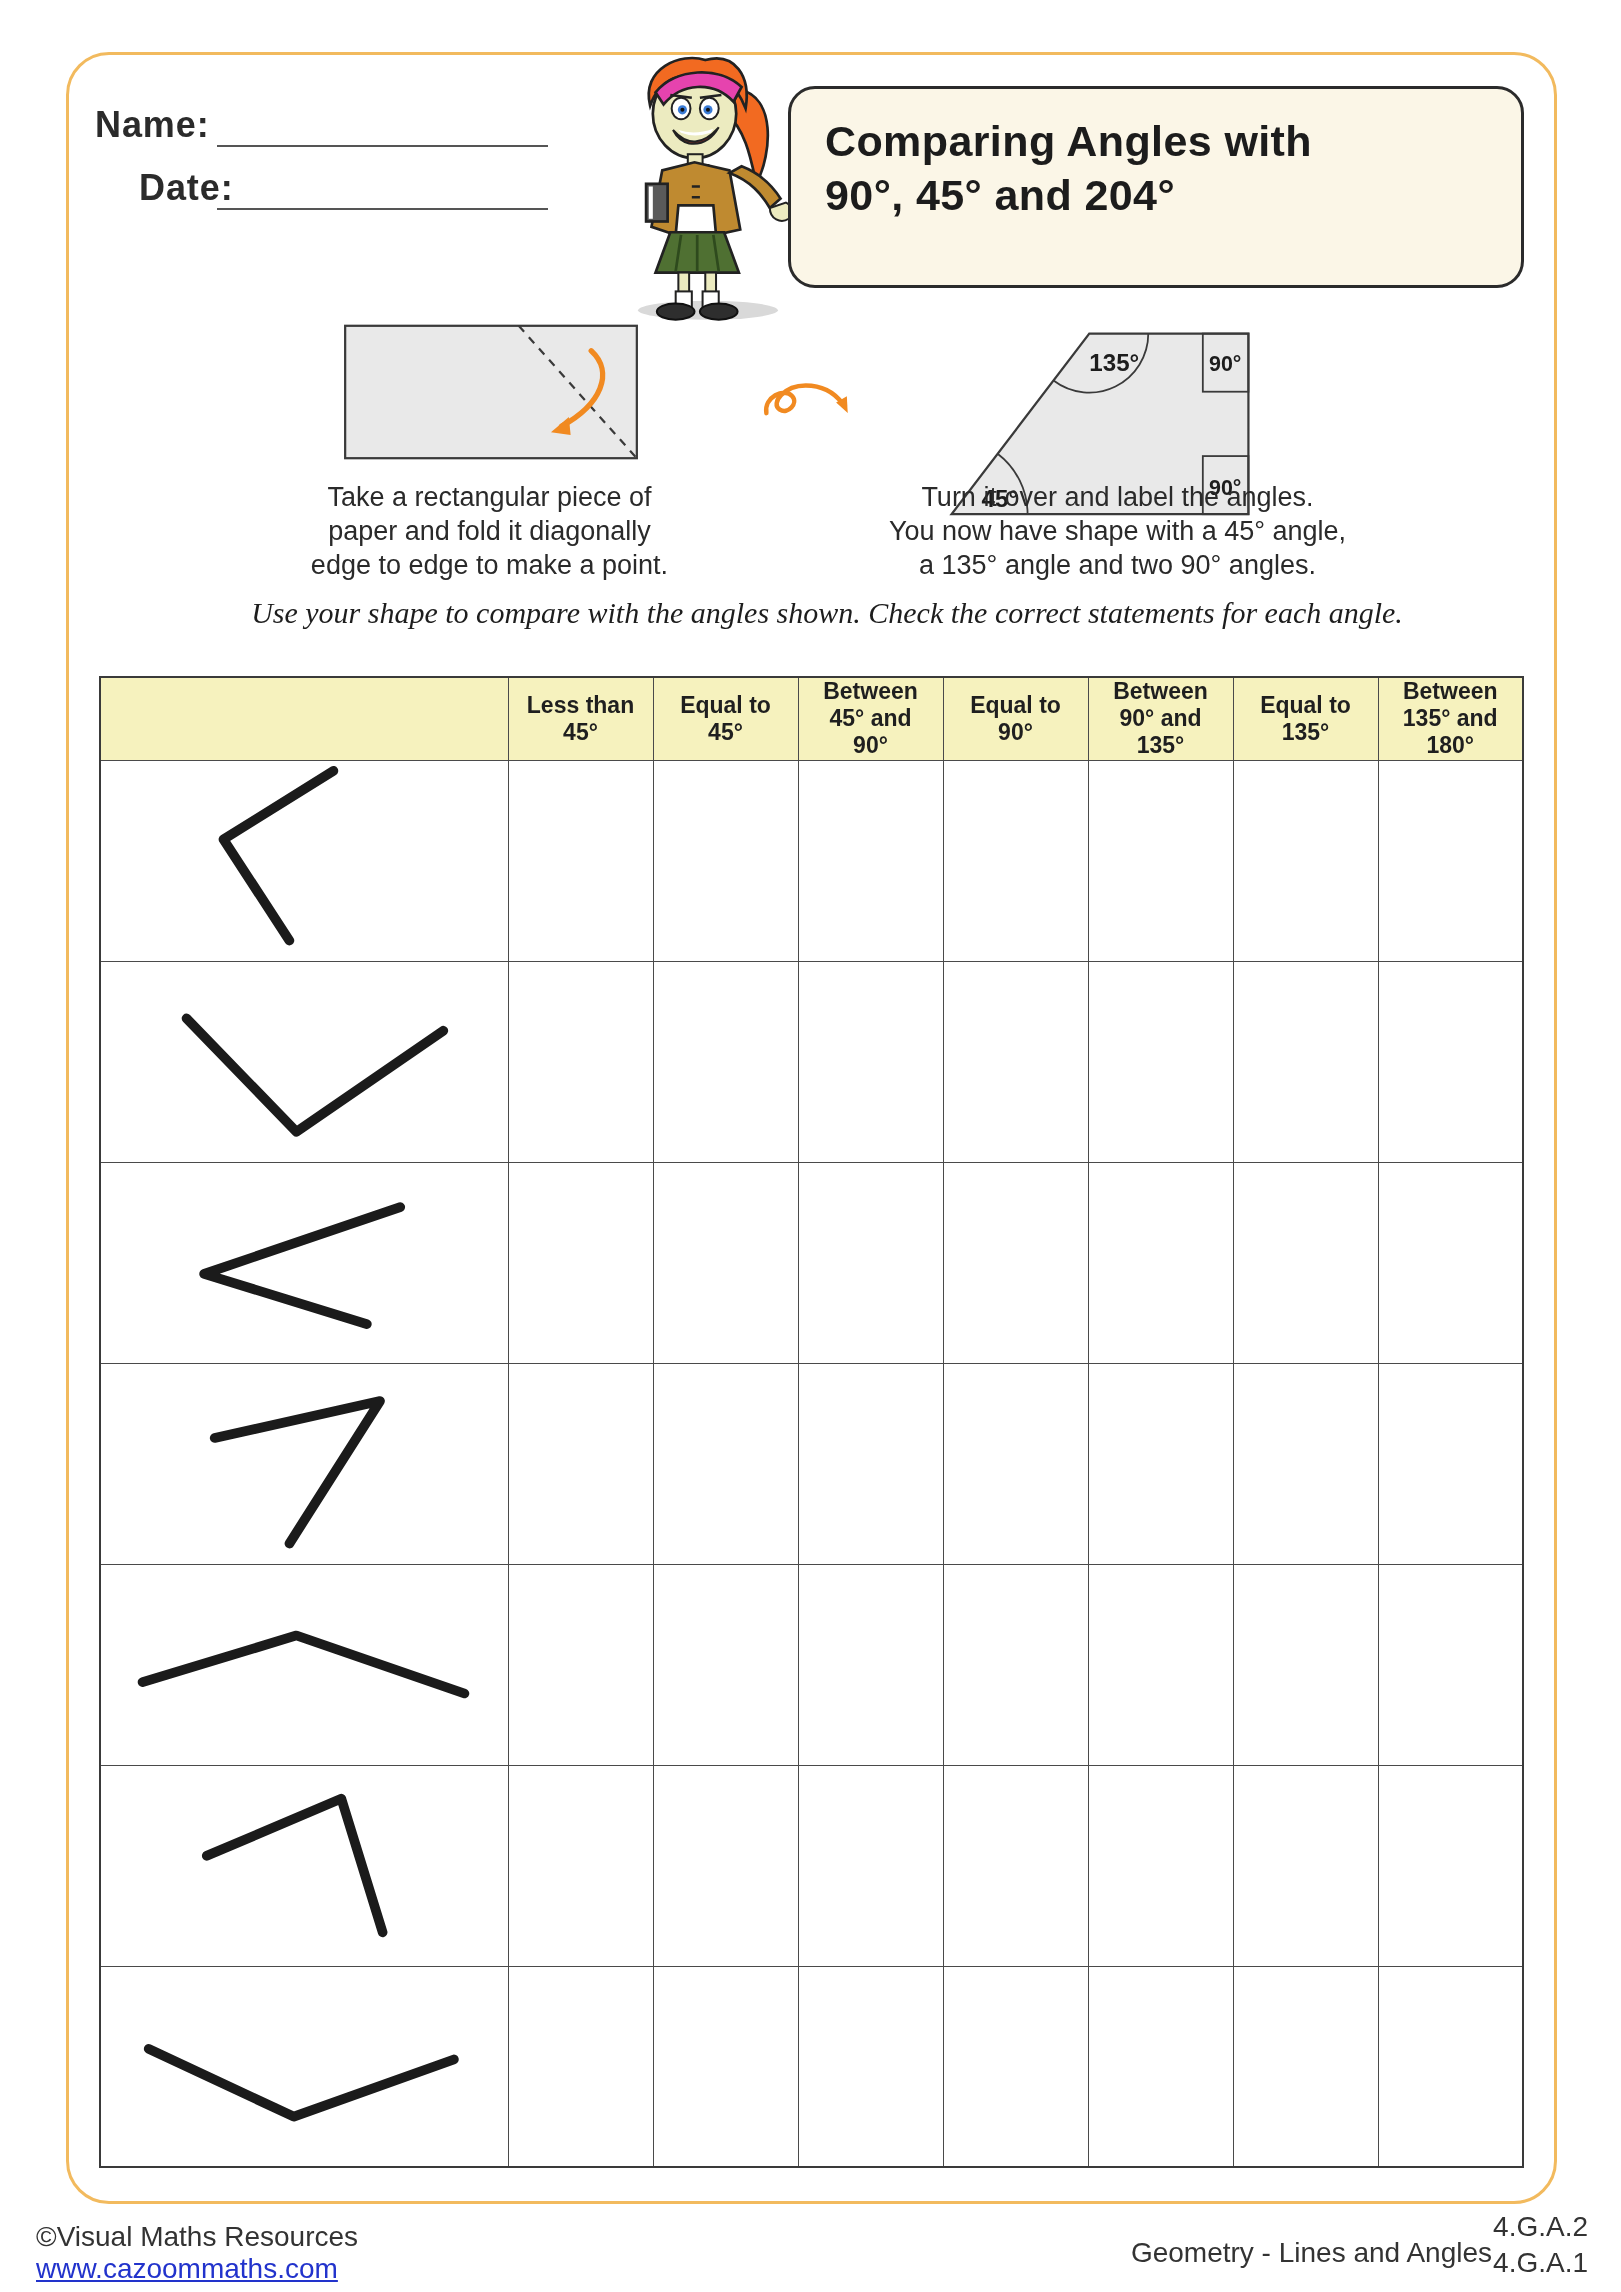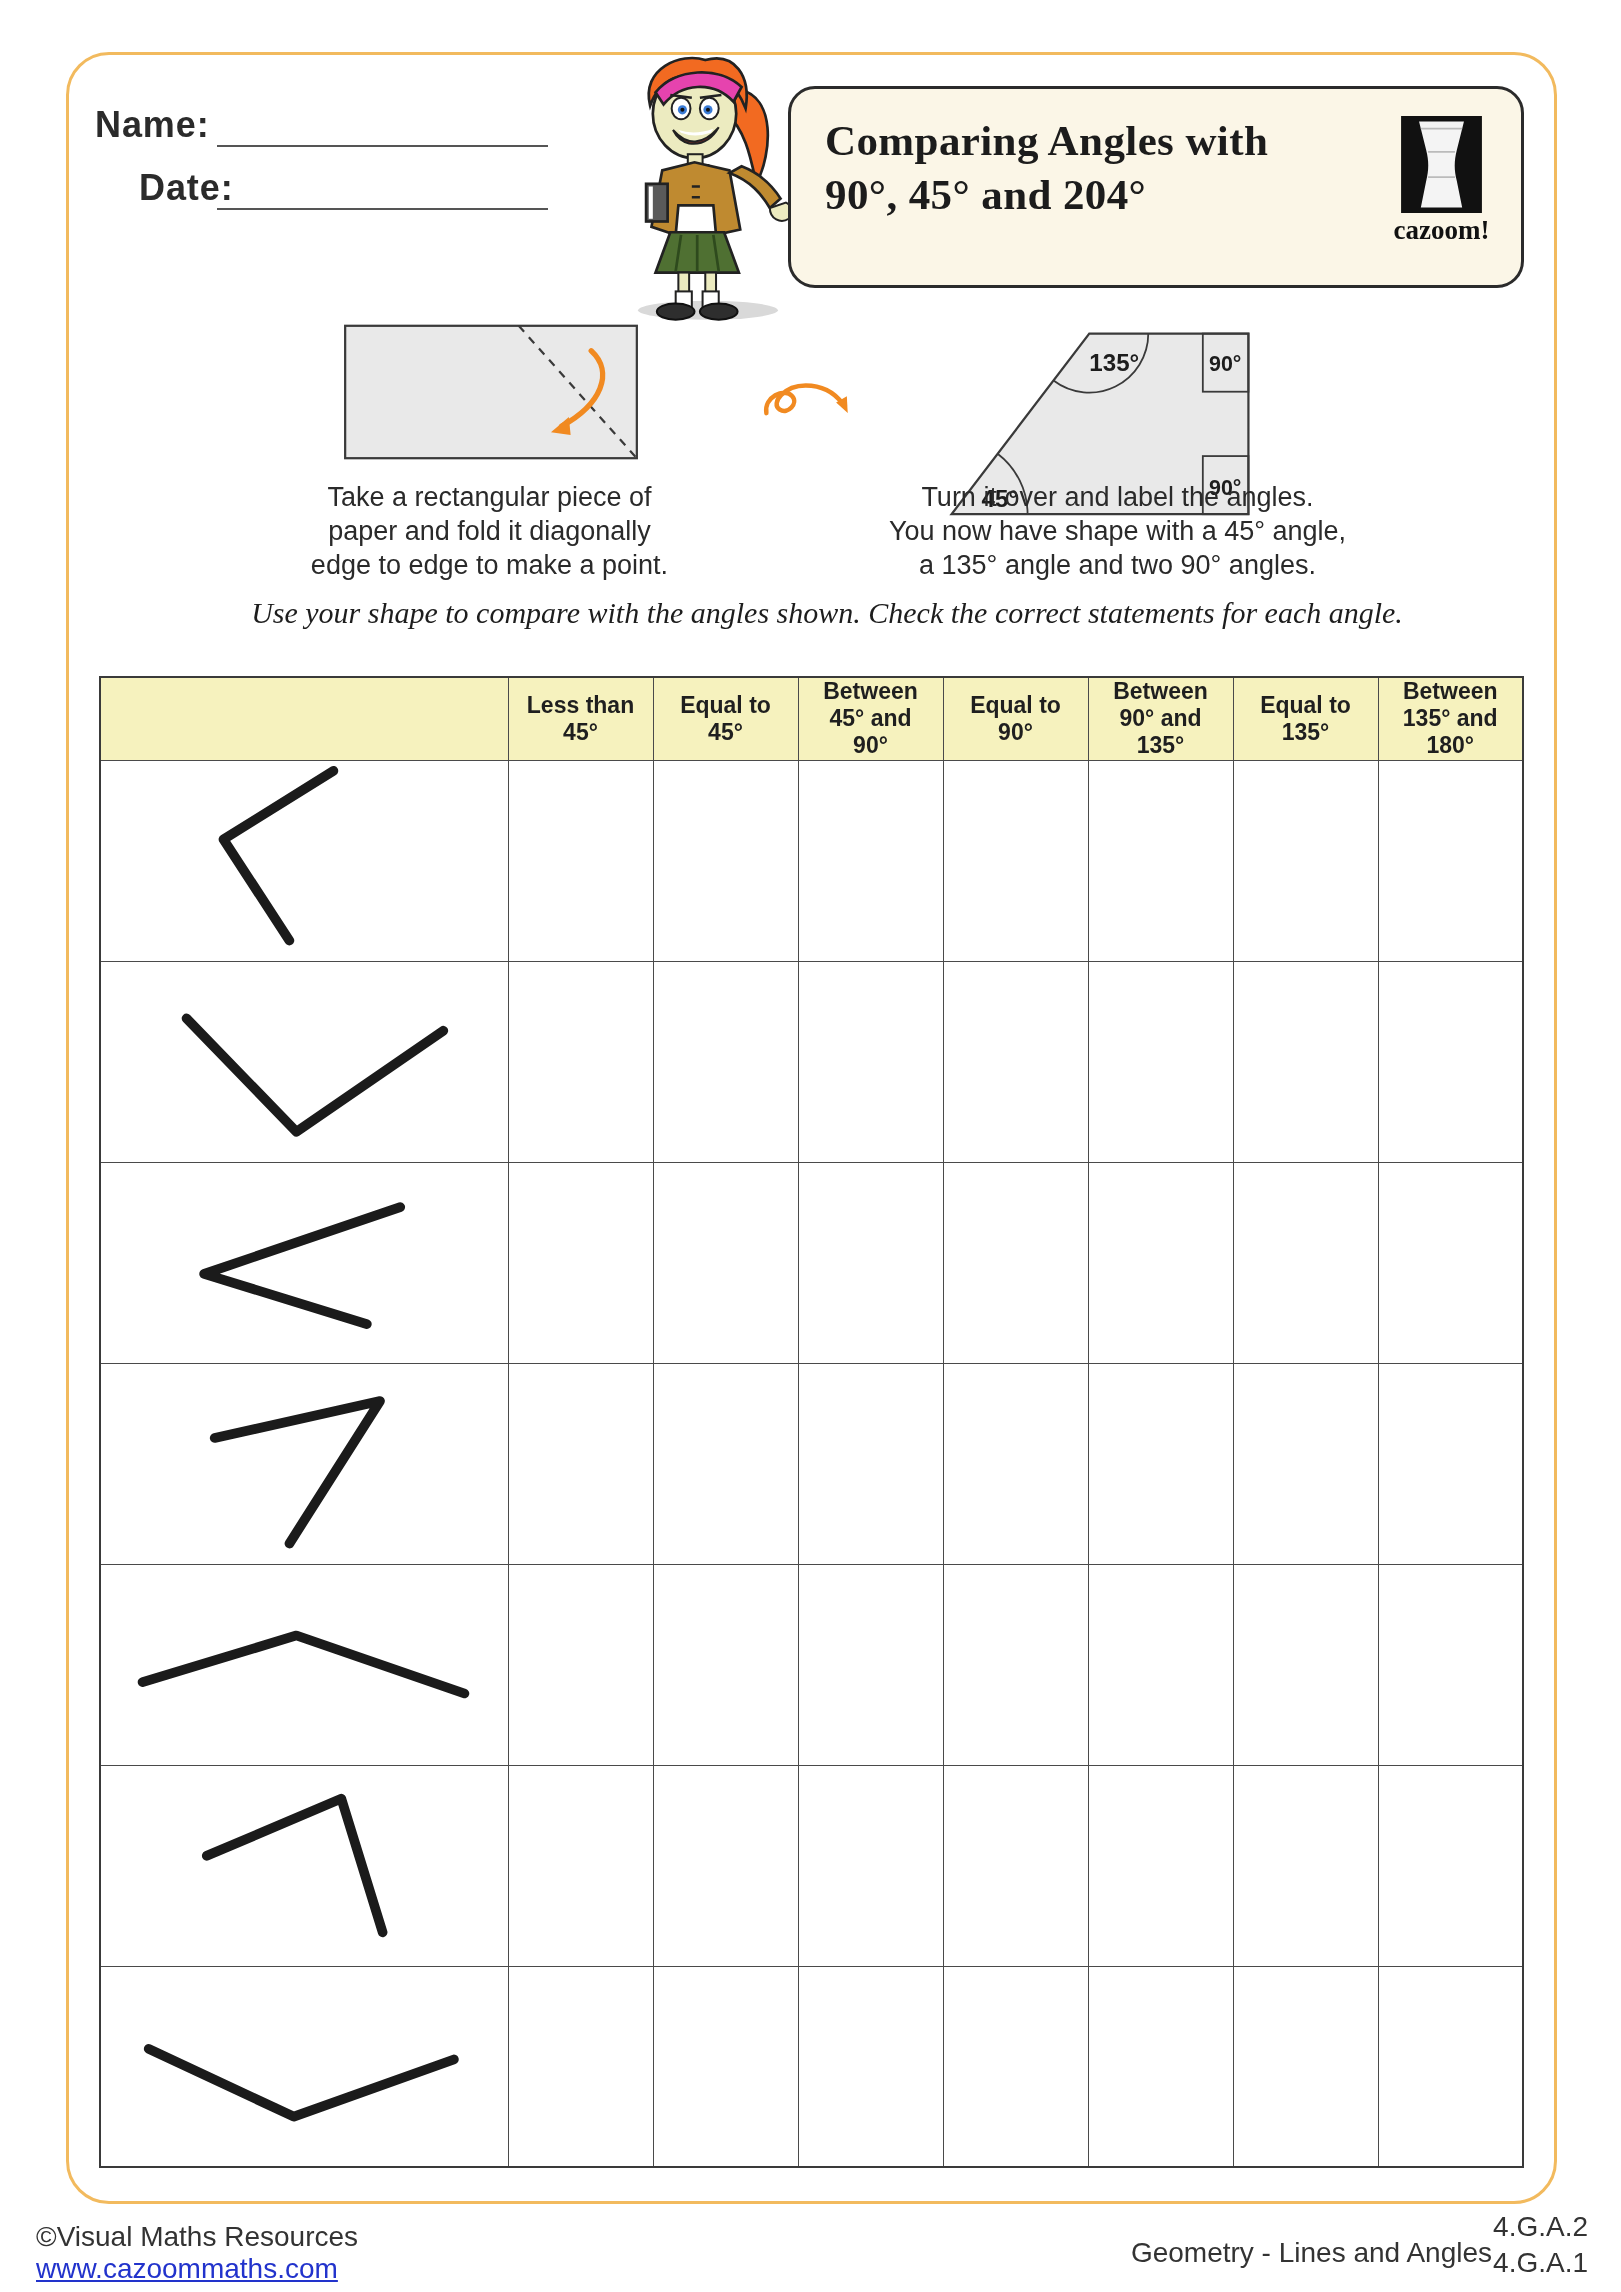--- a/index.html
+++ b/index.html
@@ -19,21 +19,21 @@
   .field-label{font-size:36px;font-weight:bold;color:#2b2b2b;letter-spacing:0.9px;}
   .field-line{border-bottom:2.7px solid #555;height:0;}
 
   
   .title-box{
     left:788px;top:86px;width:736px;height:202px;background:#fbf6e7;
     border:3.6px solid #2b2b2b;border-radius:27px;box-sizing:border-box;
   }
   .title-text{
     position:absolute;left:34px;top:25px;font-size:43px;font-weight:bold;
-    color:#1c1c1c;line-height:54px;letter-spacing:0.4px;font-family:Liberation Serif, serif;
+    color:#1c1c1c;line-height:54px;letter-spacing:0.4px;
   }
   .logo{position:absolute;right:21.5px;top:27px;width:116px;text-align:center;}
   .logo-mark{display:block;margin:0 auto;}
   .logo-word{font-family:"Liberation Serif",serif;font-weight:bold;font-size:27px;color:#111;margin-top:1.8px;}
 
   
   .caption{
     font-size:27px;font-weight:normal;color:#2a2a2a;text-align:center;line-height:34px;
   }
   .task-line{
@@ -120,28 +120,20 @@
   <rect x="48" y="178" width="12" height="12" fill="#fff" stroke="#222" stroke-width="1.5"></rect>
   <rect x="68" y="178" width="12" height="12" fill="#fff" stroke="#222" stroke-width="1.5"></rect>
   <ellipse cx="48" cy="193" rx="14" ry="6" fill="#2e2e2e" stroke="#111" stroke-width="1.5"></ellipse>
   <ellipse cx="80" cy="193" rx="14" ry="6" fill="#2e2e2e" stroke="#111" stroke-width="1.5"></ellipse>
 </svg>
 
 <div class="abs title-box">
   <div class="title-text">
     <div>Comparing Angles with</div>
     <div>90°, 45° and 204°</div>
-  </div>
-  <div class="logo">
-    <svg class="logo-mark" width="81" height="97" viewBox="0 0 90 108">
-      <rect x="0" y="0" width="90" height="108" fill="#111"></rect>
-      <path d="M20,6 H70 L62,38 C59,50 59,60 62,72 L68,102 H22 L28,72 C31,60 31,50 28,38 Z" fill="#f4f4f4"></path>
-      <path d="M22,14 H68 M30,40 H60 M30,68 H60" stroke="#bbb" stroke-width="2" fill="none"></path>
-    </svg>
-    <div class="logo-word">cazoom!</div>
   </div>
 </div>
 
 <svg class="abs" style="left:343px;top:324px;" width="296" height="136" viewBox="0 0 330 152">
   <rect x="2" y="2" width="326" height="148" class="figgray"></rect>
   <line x1="196" y1="2" x2="327" y2="149" stroke="#3a3a3a" stroke-width="2.5" stroke-dasharray="9,8"></line>
   <path d="M277,30 C303,54 288,90 244,114" class="orange-stroke"></path>
   <polygon points="232,121 252,104 254,124" class="orange-fill"></polygon>
 </svg>
 

